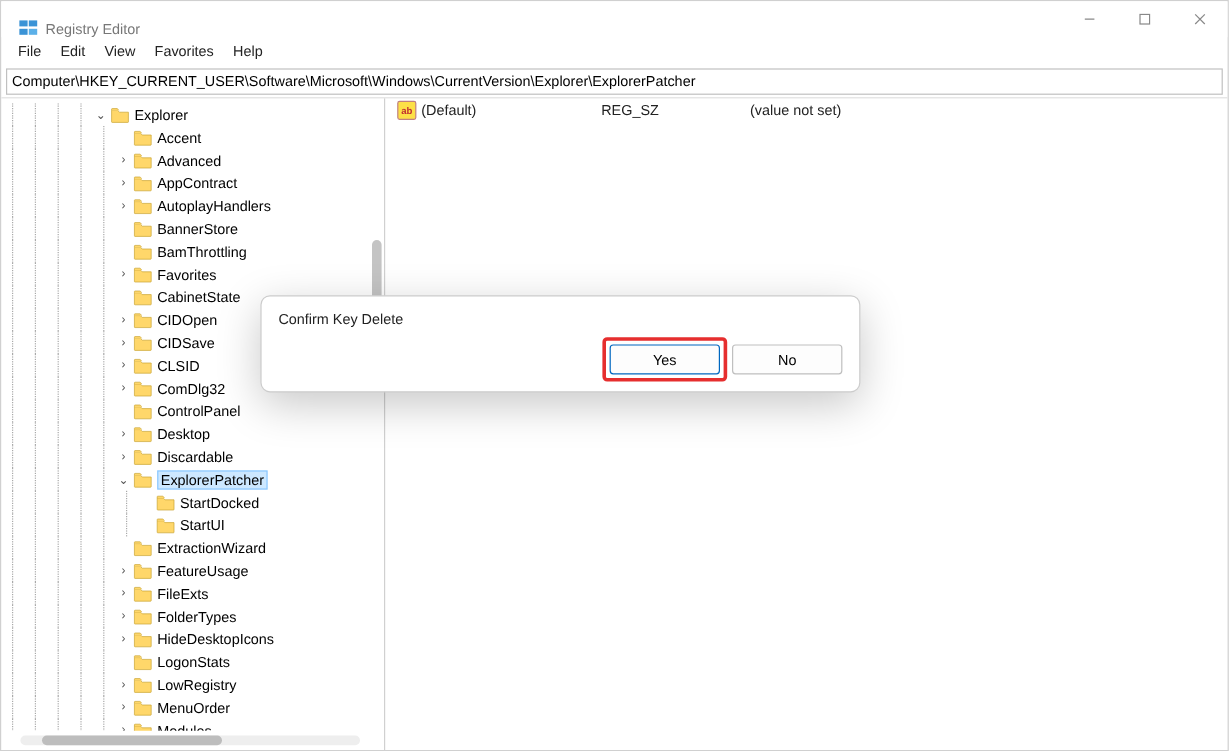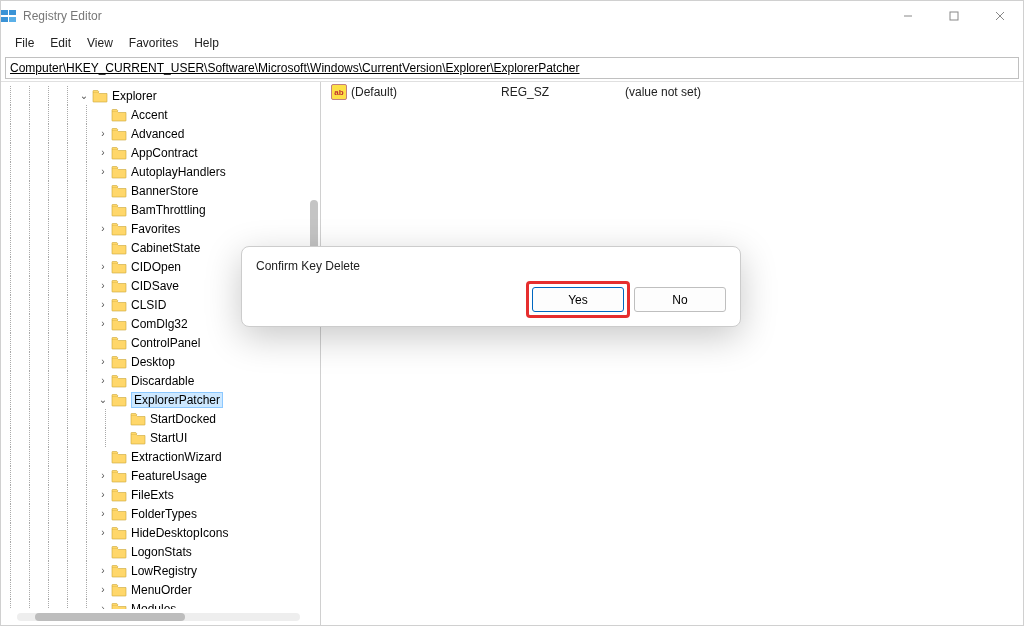--- a/index.html
+++ b/index.html
@@ -10,22 +10,22 @@
   width: 1024px;
   height: 626px;
   overflow: hidden;
   position: relative;
   border: 1px solid #d0d0d0;
 }
 
 .titlebar {
   height: 30px;
   display: flex;
-  align-items: center;
-  padding-left: 0;
+  align-items: flex-end;
+  padding-left: 15px;
   color: #777;
   background: #fff;
 }
 .titlebar .app-icon {
   width: 16px; height: 16px;
   margin-right: 6px;
   display: inline-flex; align-items: center; justify-content: center;
 }
 .titlebar .app-icon svg { width: 16px; height: 16px; }
 .titlebar .spacer { flex: 1; }
@@ -45,21 +45,20 @@
 }
 .menubar .menu-item { padding: 2px 8px; }
 
 .addressbar {
   border: 1px solid #c0c0c0;
   margin: 2px 4px 2px 4px;
   height: 22px;
   display: flex; align-items: center;
   padding: 0 4px;
   font-size: 12px;
-  text-decoration: underline;
 }
 
 .main {
   display: flex;
   height: calc(626px - 30px - 24px - 26px - 2px);
   border-top: 1px solid #e0e0e0;
 }
 .tree-pane {
   width: 320px;
   border-right: 1px solid #d0d0d0;
@@ -152,21 +151,21 @@
   margin-left: 10px; margin-right: 4px;
   border: 1px solid #c08080;
   background: #fde047;
   display: inline-flex; align-items: center; justify-content: center;
   font-size: 8px; color: #c03030; font-weight: bold;
   border-radius: 2px;
 }
 
 .dialog {
   position: absolute;
-  left: 240px; top: 245px;
+  left: 216px; top: 245px;
   width: 500px;
   background: #fff;
   border: 1px solid #ccc;
   border-radius: 8px;
   box-shadow: 0 10px 36px rgba(0,0,0,.22);
 }
 .dialog .dlg-title {
   padding: 12px 14px 6px 14px;
   font-size: 12px; color: #222;
 }

